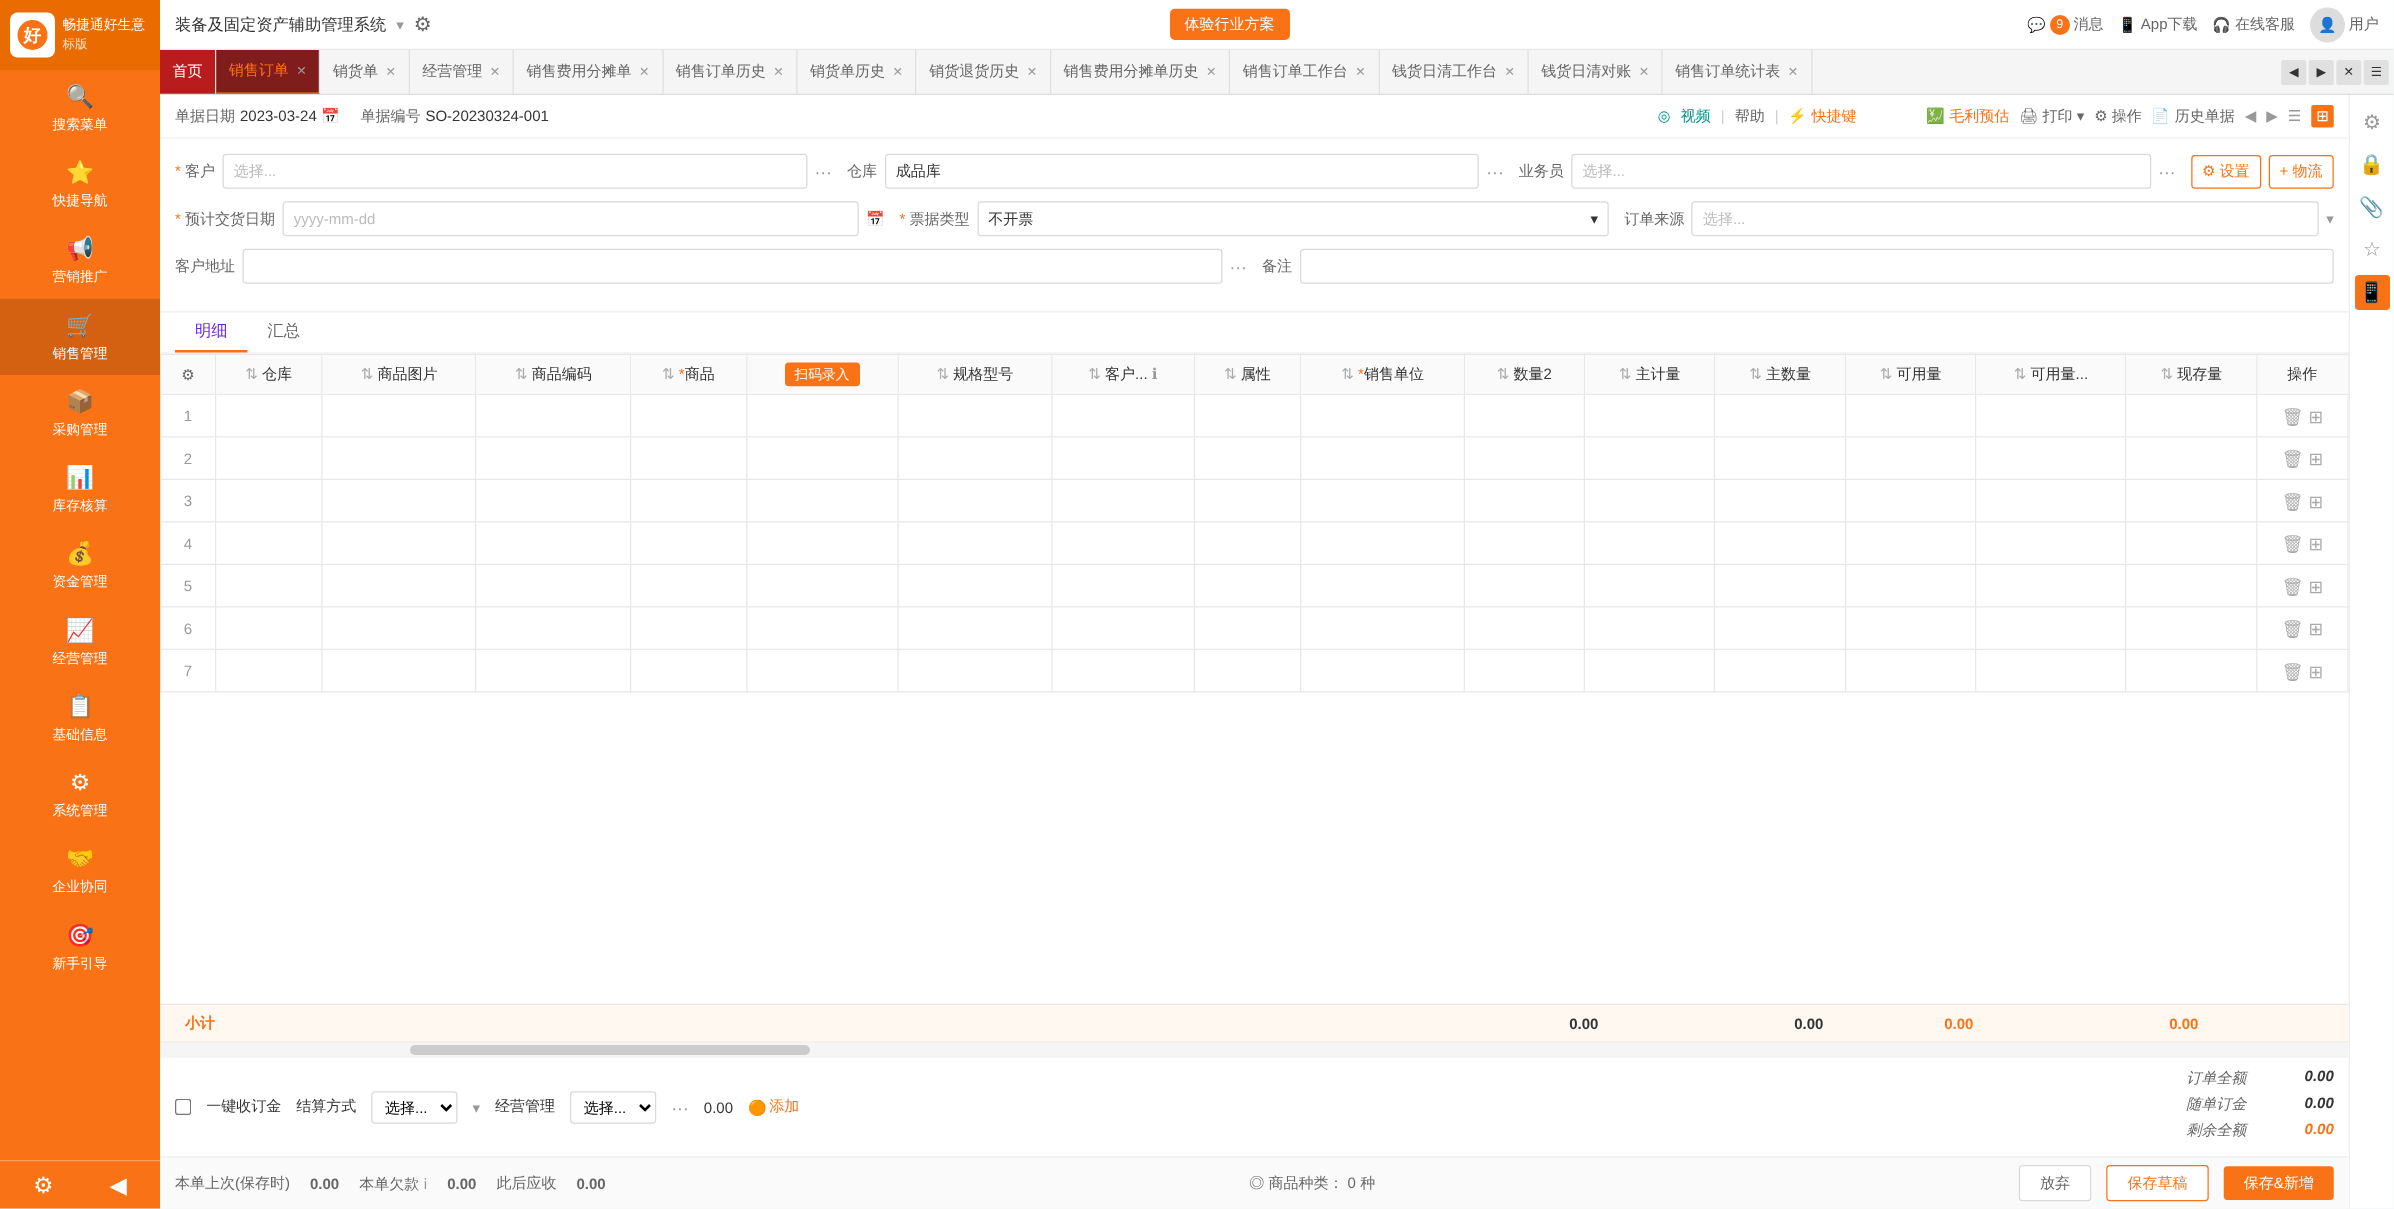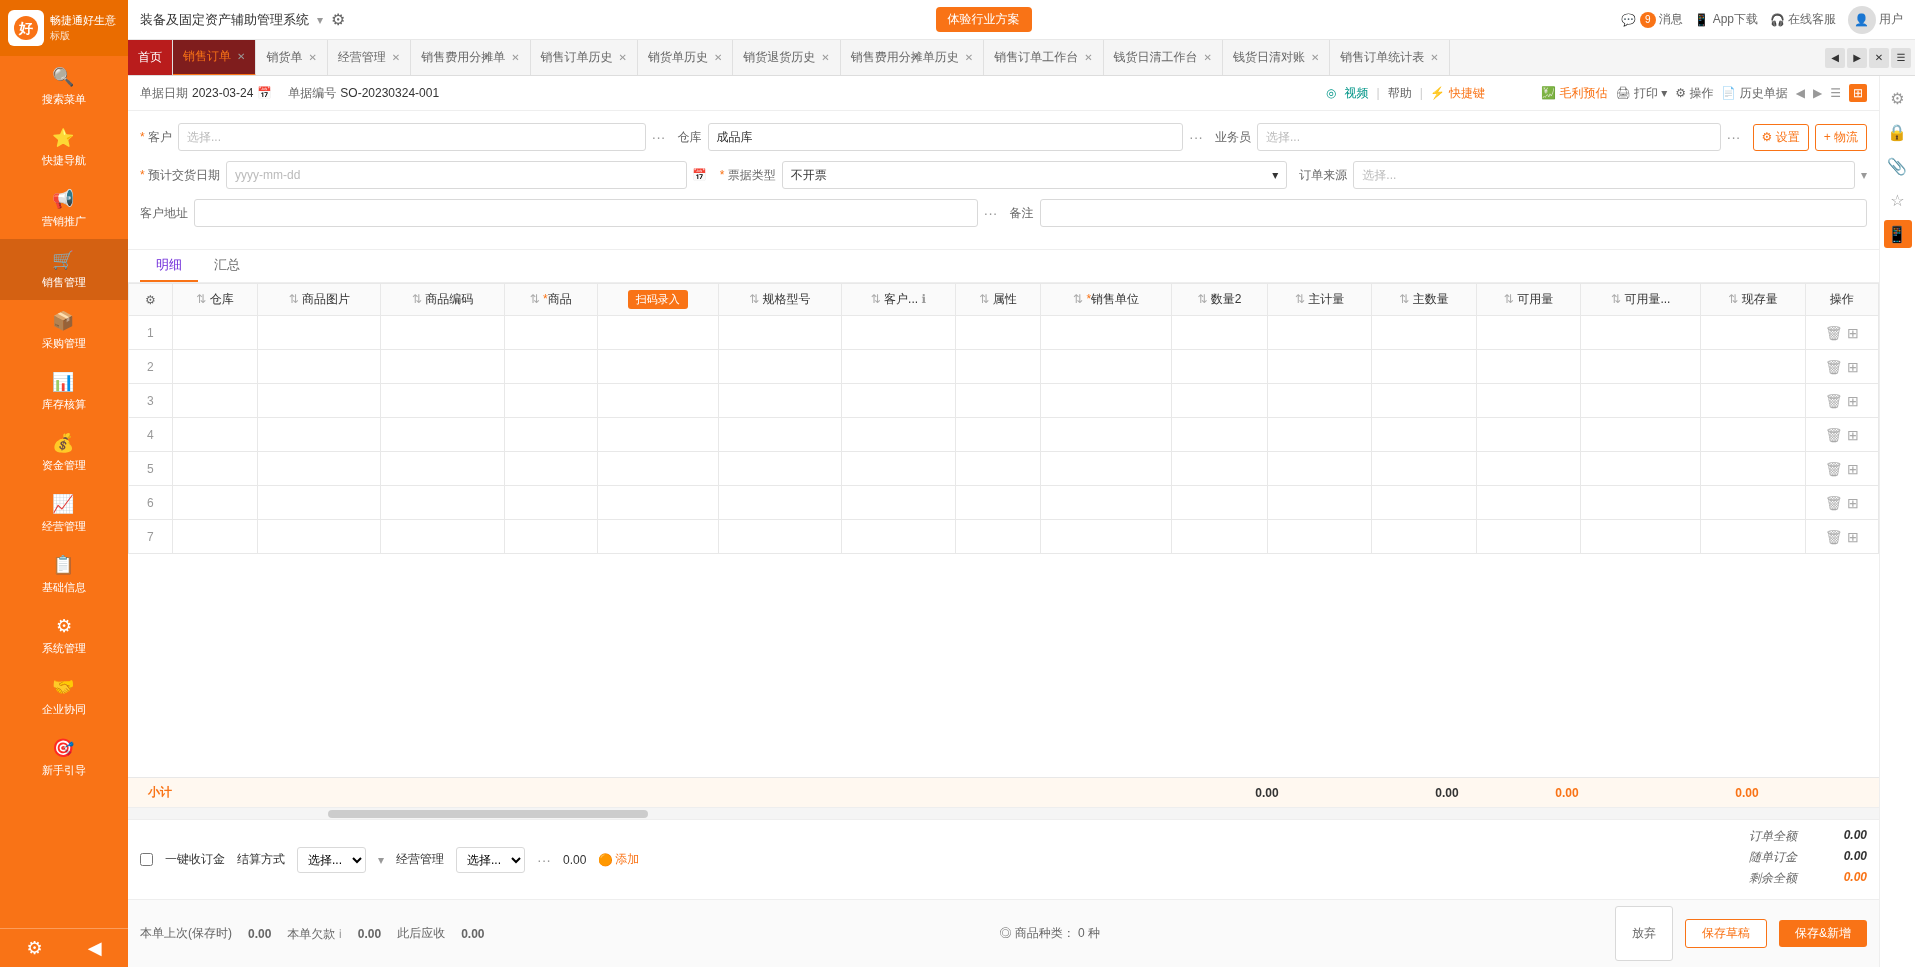--- a/index.html
+++ b/index.html
@@ -81,21 +81,21 @@
     .payment-checkbox { cursor: pointer; }
     .payment-label { font-size: 12px; color: #333; }
     .payment-select { height: 26px; border: 1px solid #d9d9d9; border-radius: 3px; padding: 0 6px; font-size: 12px; background: #fff; }
     .payment-amount { color: #333; font-size: 12px; }
     .btn-add { color: #f97316; cursor: pointer; display: flex; align-items: center; gap: 2px; font-size: 12px; }
 
     
     .status-bar { padding: 6px 12px; border-top: 1px solid #eee; display: flex; align-items: center; justify-content: space-between; flex-shrink: 0; background: #fafafa; }
     .status-bar-left { display: flex; align-items: center; gap: 16px; font-size: 12px; color: #666; }
     .status-bar-right { display: flex; align-items: center; gap: 12px; }
-    .btn-discard { border: 1px solid #d9d9d9; background: #fff; color: #666; padding: 18px 16px; border-radius: 3px; cursor: pointer; font-size: 12px; }
+    .btn-discard { border: 1px solid #d9d9d9; background: #fff; color: #666; padding: 5px 16px; border-radius: 3px; cursor: pointer; font-size: 12px; }
     .btn-save-draft { border: 1px solid #f97316; background: #fff; color: #f97316; padding: 5px 16px; border-radius: 3px; cursor: pointer; font-size: 12px; }
     .btn-save-new { background: #f97316; color: #fff; border: none; padding: 5px 16px; border-radius: 3px; cursor: pointer; font-size: 12px; }
     .goods-count { font-size: 12px; color: #666; }
     .order-summary-row { display: flex; justify-content: space-between; gap: 20px; margin-bottom: 4px; }
     .summary-label { color: #666; }
     .summary-value { color: #333; font-weight: bold; min-width: 50px; text-align: right; }
     .summary-value.highlight { color: #f97316; }
 
     
     .right-panel { width: 36px; background: #fff; border-left: 1px solid #eee; display: flex; flex-direction: column; align-items: center; padding: 8px 0; gap: 6px; flex-shrink: 0; }

